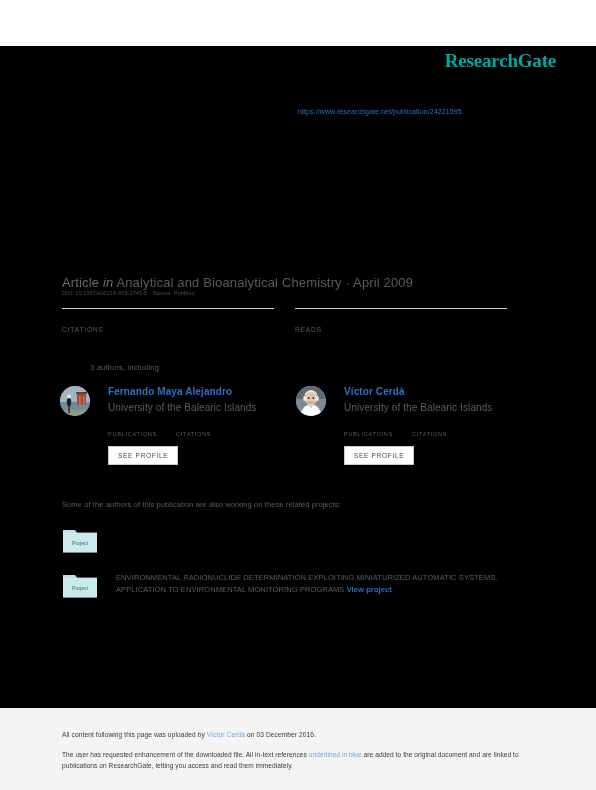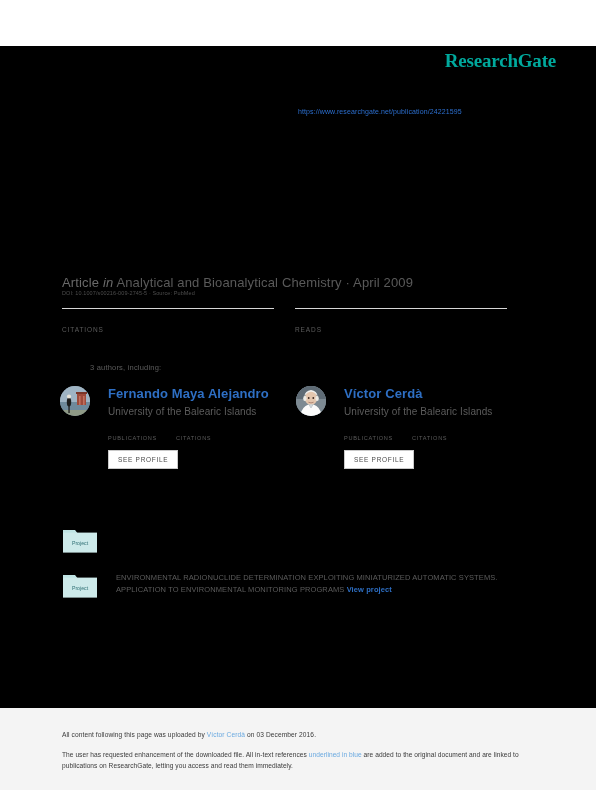--- a/index.html
+++ b/index.html
@@ -168,21 +168,21 @@
     border-radius: 50%;
     overflow: hidden;
     background: #7a8b95;
   }
   .avatar svg { display: block; }
 
   .author-info {
     margin-left: 48px;
   }
   .author-name {
-    font-size: 13px;
+    font-size: 10px;
     font-weight: 700;
     color: #2e6fc4;
     letter-spacing: 0.1px;
     white-space: nowrap;
   }
   .author-affil {
     margin-top: 5px;
     font-size: 10px;
     color: #5c5c5c;
     letter-spacing: 0.1px;
@@ -380,20 +380,21 @@
         <div class="cap">PUBLICATIONS</div>
       </div>
       <div class="metric">
         <div class="num"></div>
         <div class="cap">CITATIONS</div>
       </div>
     </div>
     <div class="see-profile">SEE PROFILE</div>
   </div>
 
+  <div class="projects-head">Some of the authors of this publication are also working on these related projects:</div>
 
   <div class="project p0">
     <div class="folder">
       <svg width="36" height="28" viewBox="0 0 36 28" aria-hidden="true">
         <path d="M1 3 h12 l2.4 3 H1 Z" fill="#bfe3e3"></path>
         <rect x="1" y="5.6" width="34" height="20" fill="#cdeaea"></rect>
         <text x="18" y="17.5" font-family="Liberation Sans, sans-serif" font-size="5.2" fill="#2f6f74" text-anchor="middle">Project</text>
       </svg>
     </div>
   </div>

